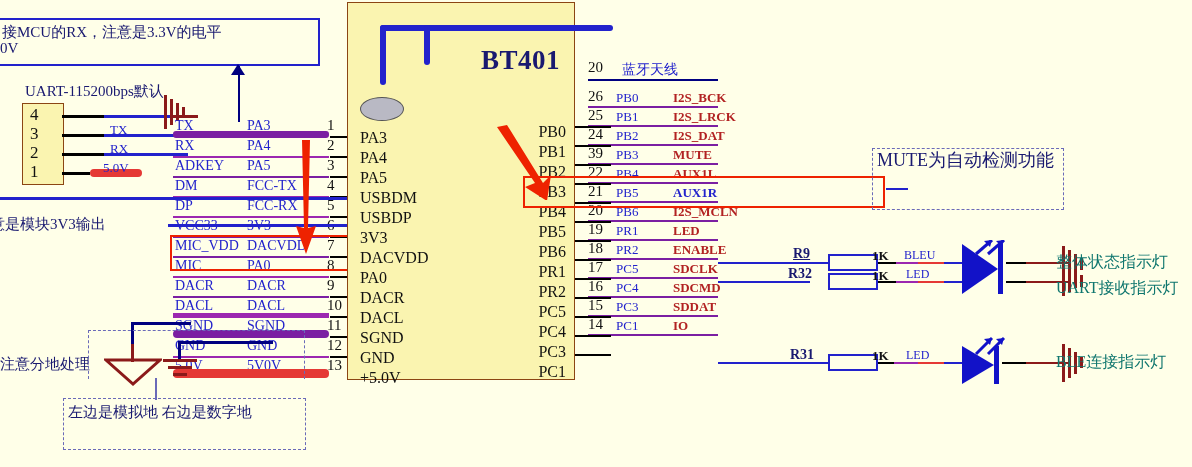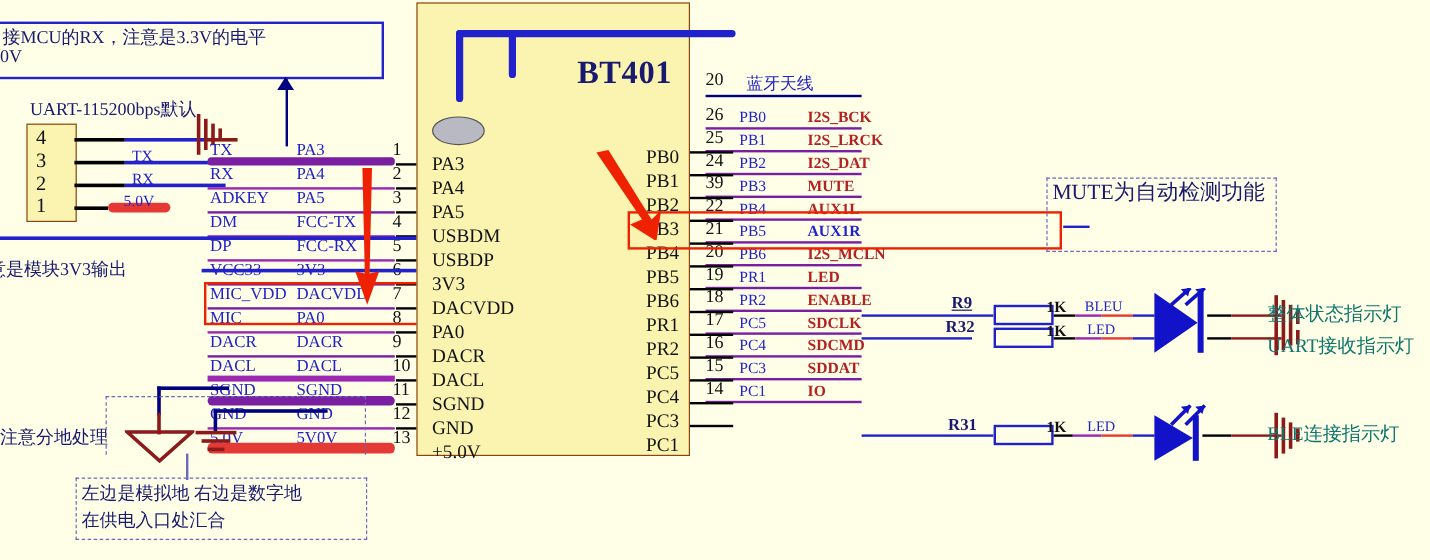--- a/index.html
+++ b/index.html
@@ -260,21 +260,20 @@
 <div class="w w-dblue" style="left:178px;top:341px;width:3px;height:20px;"></div>
 <div class="w w-darkred" style="left:163px;top:359px;width:34px;height:3px;"></div>
 <div class="w w-darkred" style="left:168px;top:366px;width:24px;height:3px;"></div>
 <div class="w w-darkred" style="left:173px;top:373px;width:14px;height:3px;"></div>
 
 <div class="abs" style="left:88px;top:330px;width:215px;height:48px;border:1px dashed #6a6ab8;border-bottom:none;"></div>
 <div class="w" style="left:155px;top:378px;width:2px;height:22px;background:#6a6ab8;"></div>
 
 <div class="notebox dashed" style="left:63px;top:398px;width:243px;height:52px;font-size:15px;line-height:22px;">
   <div>左边是模拟地  右边是数字地</div>
-  <div>在供电入口处汇合</div>
 </div>
 
 <div id="chip" class="abs">
   <div class="ant" style="left:32px;top:22px;width:233px;height:6px;border-radius:3px;"></div>
   <div class="ant" style="left:32px;top:22px;width:6px;height:60px;border-radius:3px;"></div>
   <div class="ant" style="left:76px;top:22px;width:6px;height:40px;border-radius:3px;"></div>
   <div id="chip-oval"></div>
   <div id="chip-name">BT401</div>
 
   <div class="chip-pin" style="top:126px;">PA3</div>

